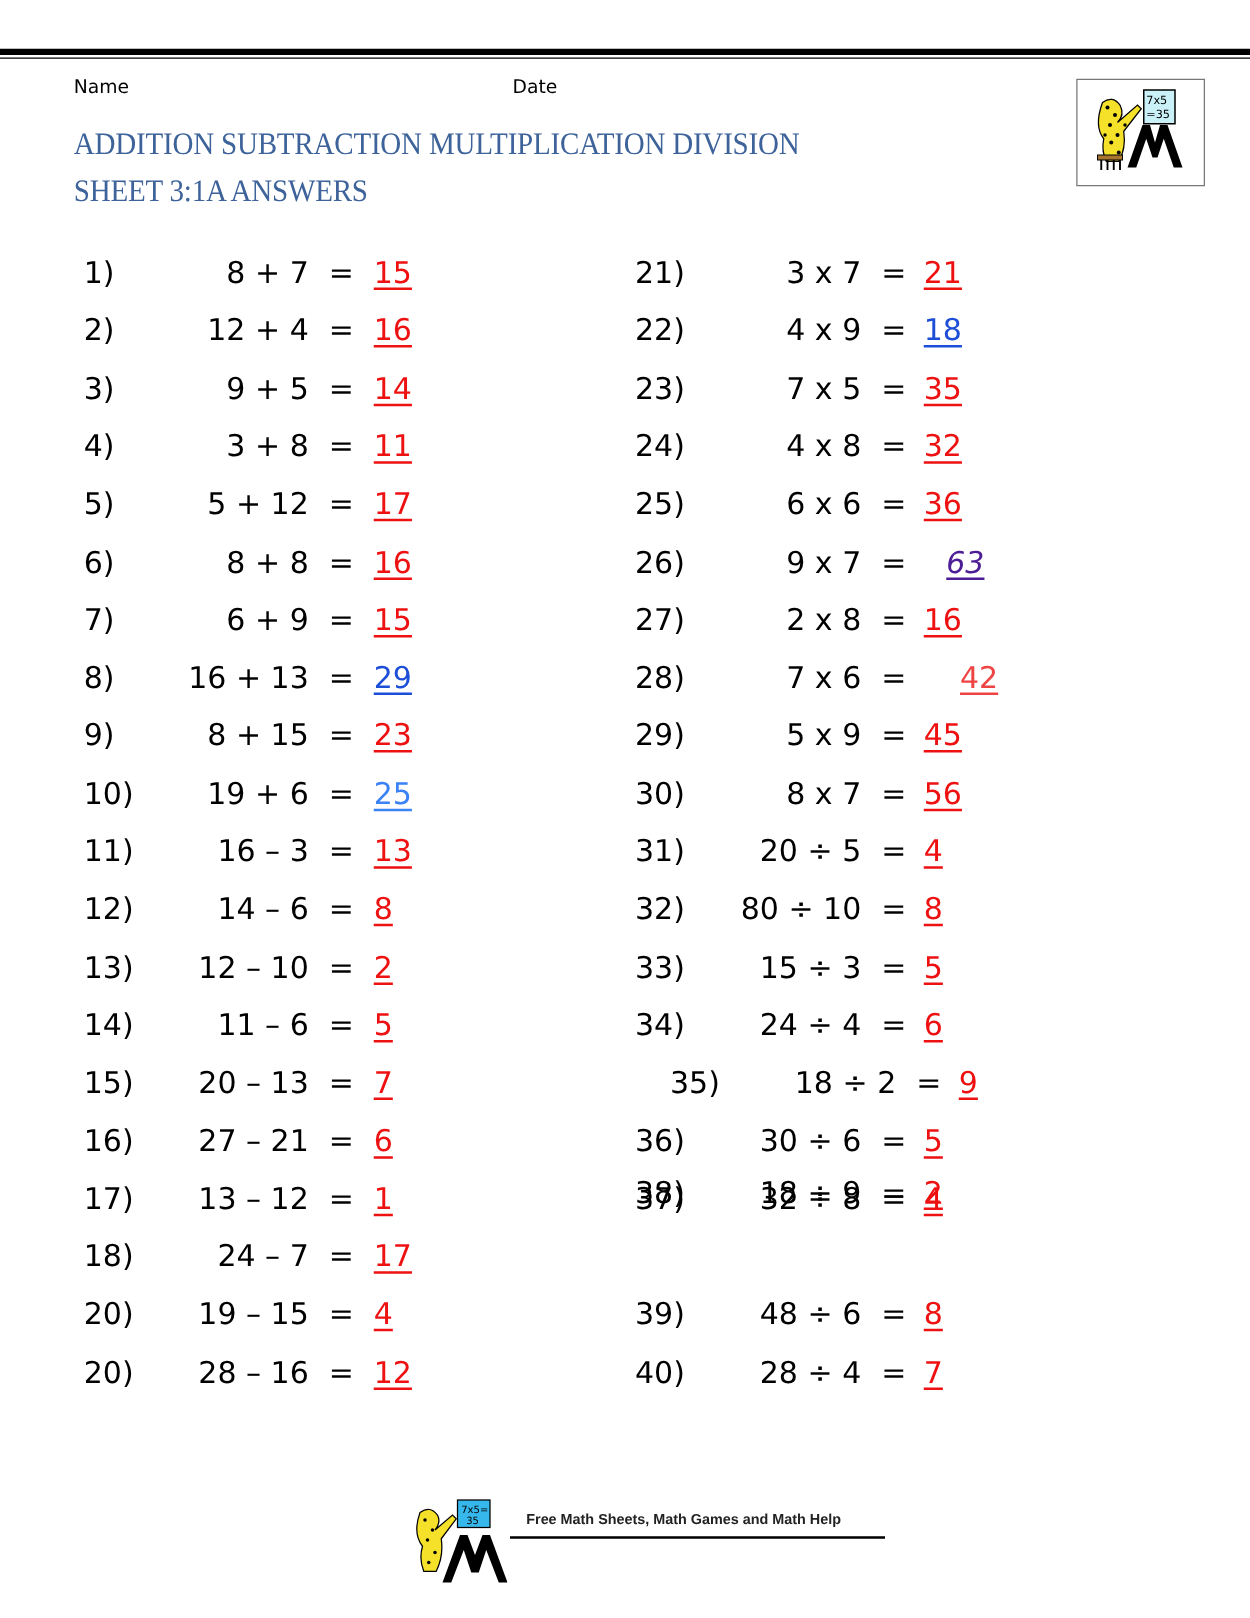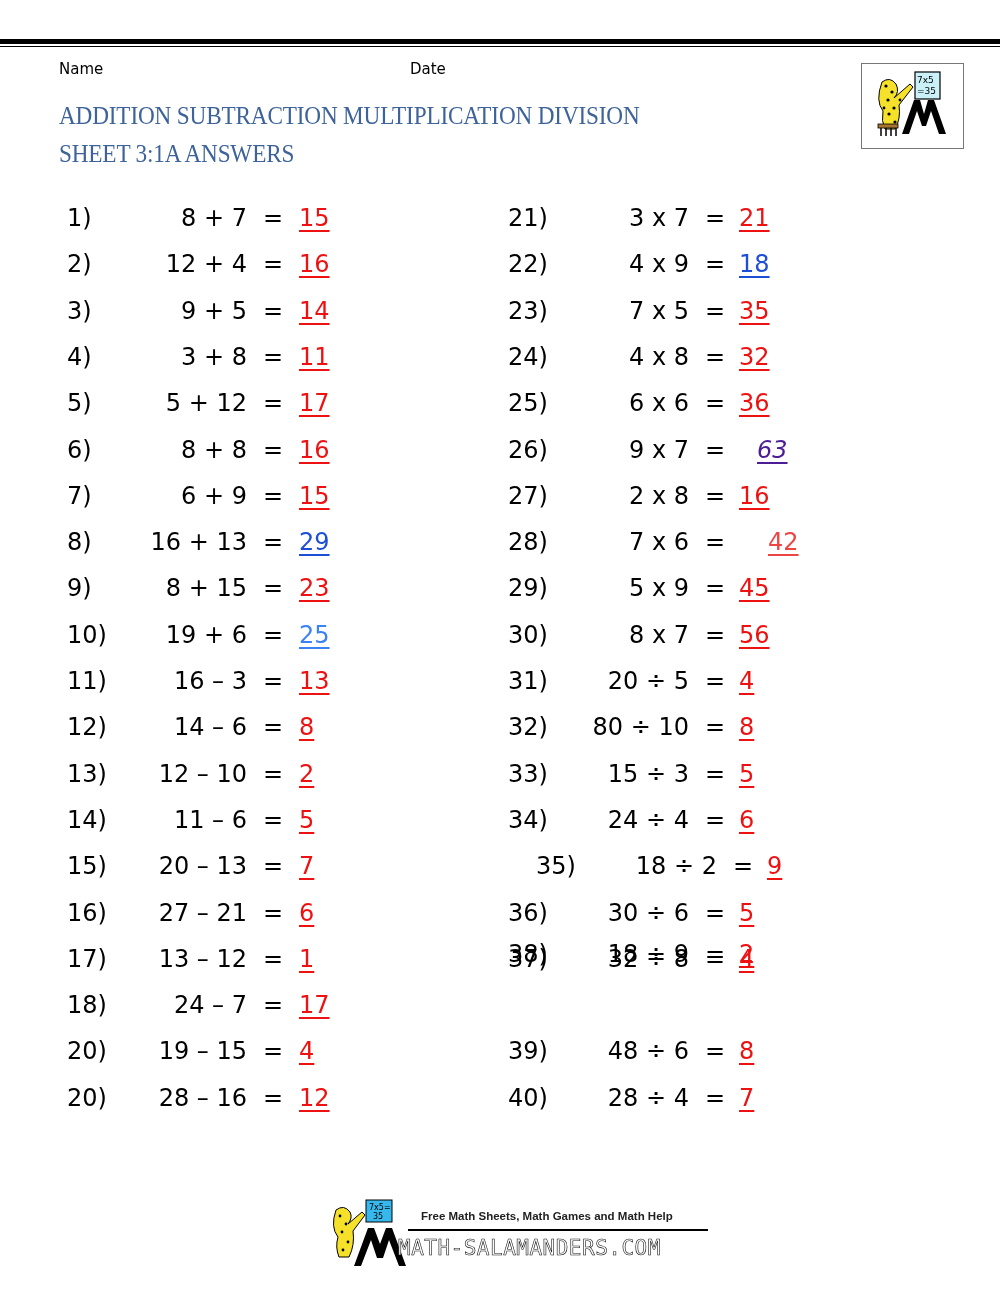--- a/index.html
+++ b/index.html
@@ -392,14 +392,13 @@
     <polygon points="28,68 42,30 48,30 54,46 60,30 66,30 80,68 73,68 63,42 57,60 51,60 45,42 35,68" fill="#000"></polygon>
     <path d="M10,12 q8,-6 14,2 q3,6 -2,12 l14,-12 l3,3 l-12,16 q2,14 -4,26 l-10,0 q-4,-10 -1,-20 q-8,-10 -2,-27z" fill="#f5e02a" stroke="#000" stroke-width="1"></path>
     <circle cx="14" cy="18" r="1.4" fill="#000"></circle>
       <circle cx="20" cy="26" r="1.4" fill="#000"></circle>
     <circle cx="16" cy="34" r="1.4" fill="#000"></circle>
       <circle cx="22" cy="44" r="1.4" fill="#000"></circle>
     <circle cx="17" cy="52" r="1.4" fill="#000"></circle>
   </svg>
   <div class="footer-tag">Free Math Sheets, Math Games and Math Help</div>
   <div class="footer-line"></div>
-  <div class="footer-brand">MATH-SALAMANDERS.COM</div>
 </div>
 
 </body></html>

